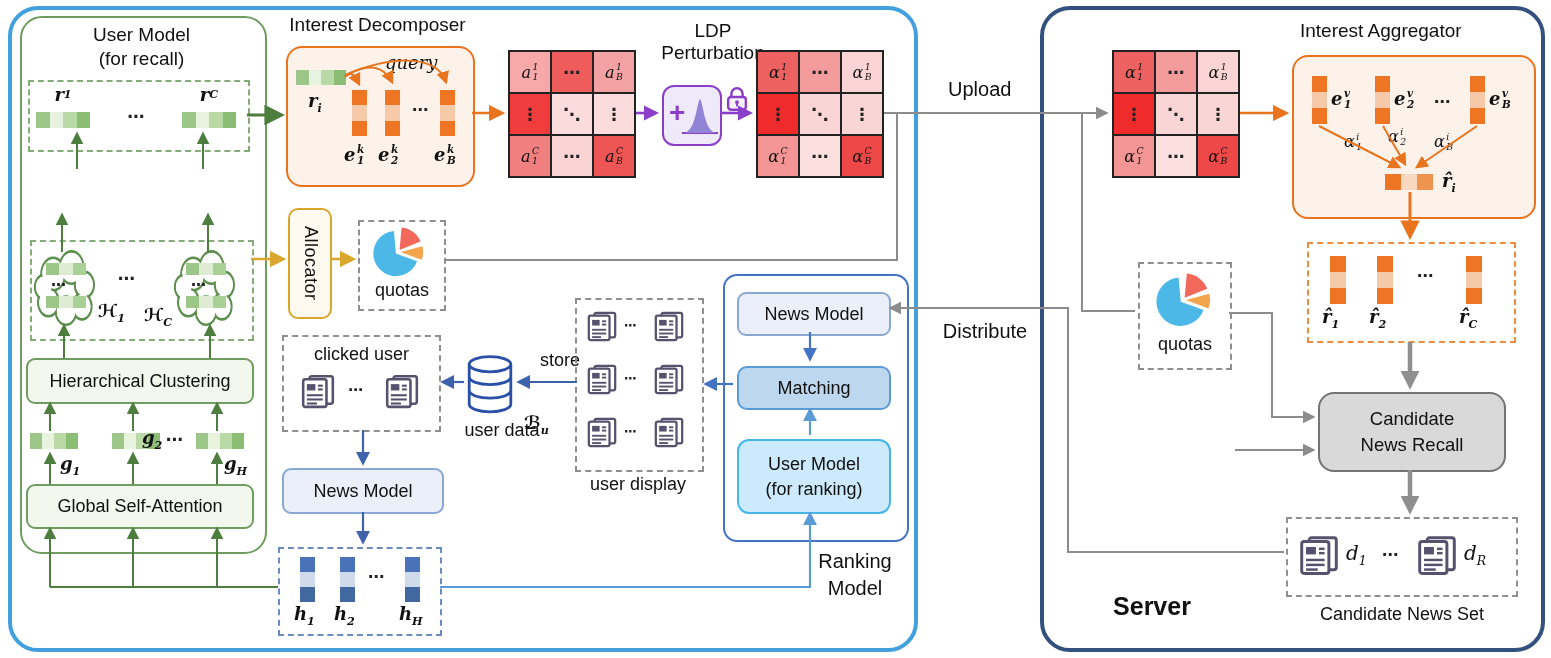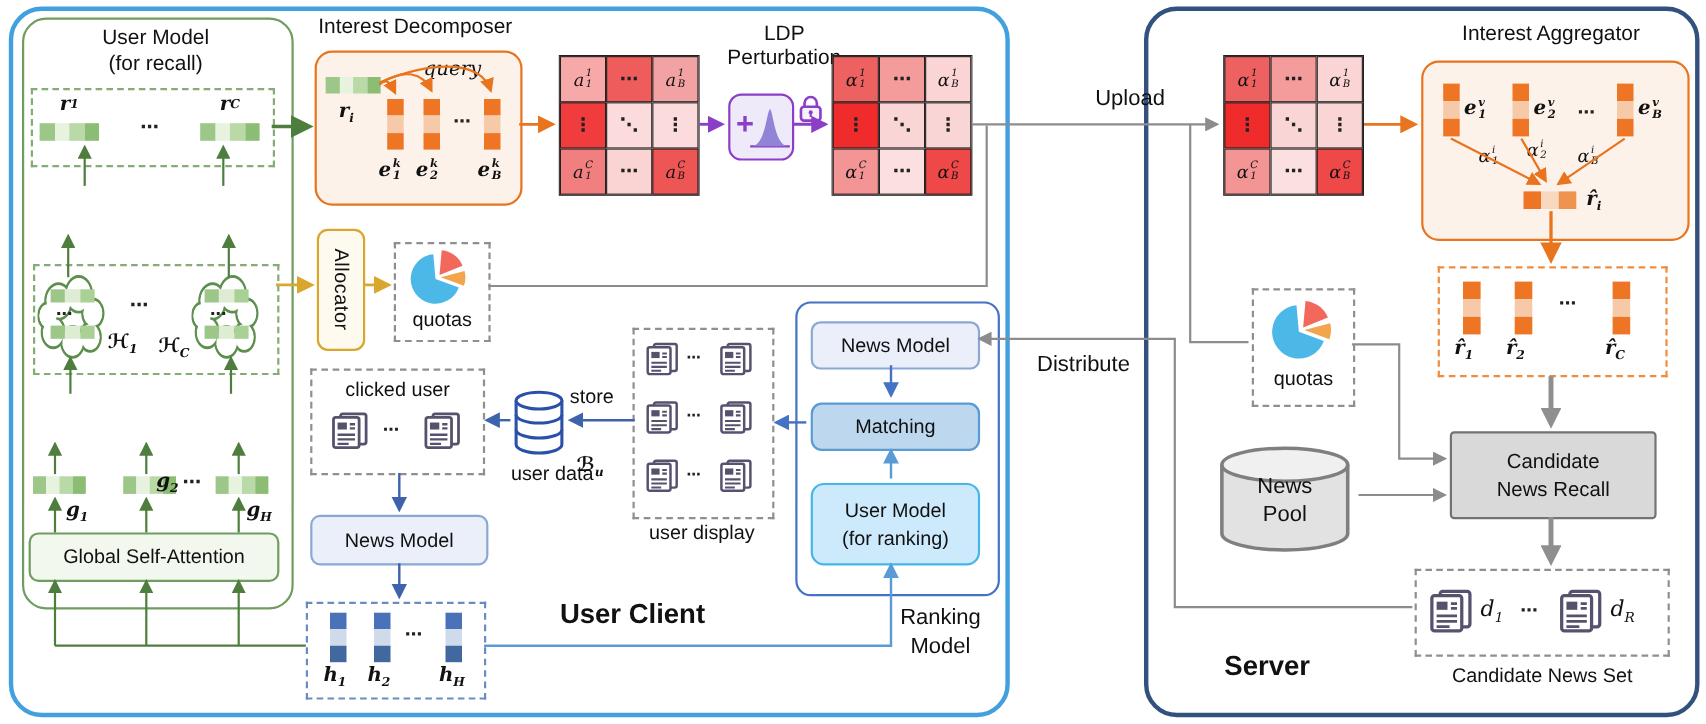--- a/index.html
+++ b/index.html
@@ -13,21 +13,21 @@
   .green-cont{border:2px solid #6f9c5f;border-radius:22px;background:#fff;}
   .gpill{background:#f3f8ef;border:2px solid #6f9c5f;border-radius:9px;font-size:18px;}
   .bluebox{background:#eaeff9;border:2px solid #8aa8d4;border-radius:9px;font-size:18px;}
   .rank-cont{border:2.5px solid #4472c4;border-radius:14px;background:#fff;}
   .match-box{background:#bdd7ee;border:2px solid #5b9bd5;border-radius:10px;font-size:18px;}
   .um4r-box{background:#cdeafc;border:2px solid #45b6e8;border-radius:12px;font-size:18px;line-height:1.35;}
   .orange-box{background:#fdf2ea;border:2.5px solid #e8741e;border-radius:16px;}
   .ldp-box{background:#efeaf9;border:2.5px solid #8b3fc9;border-radius:12px;}
   .alloc-box{background:#fefaf0;border:2.5px solid #d9a62e;border-radius:10px;
              writing-mode:vertical-rl;font-size:18px;letter-spacing:.5px;}
-  .cnr-box{background:#d9d9d9;border:2px solid #737373;border-radius:4px;font-size:18.5px;line-height:1.4;}
+  .cnr-box{background:#d9d9d9;border:2px solid #737373;border-radius:16px;font-size:18.5px;line-height:1.4;}
   .dash-gray{border:2px dashed #8f8f8f;}
   .dash-green{border:2px dashed #85ab76;}
   .dash-blue{border:2px dashed #6b8cbf;}
   .dash-orange{border:2px dashed #ef8d3f;}
   .t19{font-size:19px;} .t18{font-size:18px;} .t20{font-size:20px;}
   .bold25{font-size:25px;font-weight:bold;}
   .lbl2{font-size:20px;line-height:1.35;}
   
   .m{font-family:"DejaVu Serif",serif;font-style:italic;font-weight:bold;}
   .m sub{font-size:0.62em;}
@@ -112,21 +112,20 @@
         <rect x="5.5" y="14" width="19" height="13.5" rx="3" fill="#f6f2fc" stroke="#8b3fc9" stroke-width="2.6"></rect>
         <circle cx="15" cy="19.5" r="2" fill="#8b3fc9"></circle>
           <rect x="14" y="19.5" width="2" height="4.5" fill="#8b3fc9"></rect>
       </g>
     </defs>
   </svg>
 
   <div class="abs client-border" style="left:8px;top:6px;width:902px;height:638px;"></div>
   <div class="abs server-border" style="left:1040px;top:6px;width:497px;height:638px;"></div>
 
-  <div class="abs bold25" style="left:495px;top:544px;width:160px;text-align:center;">User Client</div>
   <div class="abs bold25" style="left:1090px;top:592px;width:124px;text-align:center;">Server</div>
 
   <div class="abs green-cont" style="left:20px;top:16px;width:243px;height:534px;"></div>
   <div class="abs t19" style="left:20px;top:24px;width:243px;text-align:center;">User Model</div>
   <div class="abs t19" style="left:20px;top:48px;width:243px;text-align:center;">(for recall)</div>
 
   <div class="abs dash-green" style="left:28px;top:80px;width:218px;height:68px;"></div>
   <div class="abs m t18 ctr" style="left:40px;top:84px;width:46px;">
       <span>r</span>
       <sub>1</sub>
@@ -180,20 +179,21 @@
     <div class="abs vec vrow v-cloud" style="left:12px;top:50px;width:40px;height:12px;">
         <i></i>
         <i></i>
         <i></i>
       </div>
   </div>
   <div class="abs dots" style="left:118px;top:268px;font-size:17px;">⋯</div>
   <div class="abs m t18" style="left:98px;top:300px;"><span class="script">ℋ</span><sub>1</sub></div>
   <div class="abs m t18" style="left:144px;top:304px;"><span class="script">ℋ</span><sub>C</sub></div>
 
+  <div class="abs gpill ctr" style="left:26px;top:358px;width:224px;height:42px;">Hierarchical Clustering</div>
 
   <div class="abs vec vrow v-green" style="left:30px;top:433px;width:48px;height:16px;">
       <i></i>
       <i></i>
       <i></i>
       <i></i>
     </div>
   <div class="abs vec vrow v-green" style="left:112px;top:433px;width:48px;height:16px;">
       <i></i>
       <i></i>
@@ -386,21 +386,21 @@
         <svg class="ic" viewBox="0 0 34 34">
           <use href="#news"></use>
         </svg>
       </div>
   </div>
   <div class="abs" style="left:466px;top:350px;width:48px;height:70px;color:#2b50a8;">
     <svg class="ic" viewBox="0 0 60 76">
         <use href="#db"></use>
       </svg>
   </div>
-  <div class="abs t18" style="left:518px;top:350px;">store</div>
+  <div class="abs t18" style="left:540px;top:350px;">store</div>
   <div class="abs m t18" style="left:524px;top:412px;"><span class="script">ℬ</span><sub>u</sub></div>
   <div class="abs t18" style="left:446px;top:420px;width:112px;text-align:center;">user data</div>
 
   <div class="abs dash-gray" style="left:575px;top:298px;width:125px;height:170px;">
     <div class="abs" style="left:9px;top:9px;width:32px;height:34px;color:#56526e;">
         <svg class="ic" viewBox="0 0 34 34">
           <use href="#news"></use>
         </svg>
       </div>
     <div class="abs dots" style="left:47px;top:18px;font-size:13px;">⋯</div>
@@ -465,21 +465,21 @@
           <div>User Model</div>
           <div>(for ranking)</div>
         </div>
     </div>
   </div>
   <div class="abs lbl2" style="left:795px;top:548px;width:120px;text-align:center;">
     <div>Ranking</div>
     <div>Model</div>
   </div>
 
-  <div class="abs t20" style="left:969px;top:78px;width:90px;text-align:right;">Upload</div>
+  <div class="abs t20" style="left:948px;top:78px;width:90px;text-align:left;">Upload</div>
   <div class="abs t20" style="left:925px;top:320px;width:120px;text-align:center;">Distribute</div>
 
   <div class="abs matrix" style="left:1112px;top:50px;">
     <div class="cell" style="background: rgb(238, 97, 97);">
         <span class="m2 reg">
           <span>α</span>
           <span class="ss">
             <span>1</span>
             <span>1</span>
           </span>
@@ -512,21 +512,21 @@
         <span class="m2 reg">
           <span>α</span>
           <span class="ss">
             <span>C</span>
             <span>B</span>
           </span>
         </span>
       </div>
   </div>
 
-  <div class="abs t19" style="left:1300px;top:20px;width:220px;text-align:center;">Interest Aggregator</div>
+  <div class="abs t19" style="left:1300px;top:20px;width:220px;">Interest Aggregator</div>
   <div class="abs orange-box" style="left:1292px;top:55px;width:240px;height:160px;"></div>
   <div class="abs vec vcol v-or" style="left:1312px;top:76px;width:15px;height:48px;">
       <i></i>
       <i></i>
       <i></i>
     </div>
   <div class="abs m2 t18" style="left:1331px;top:88px;">
       <span>e</span>
       <span class="ss">
         <span>v</span>
@@ -608,27 +608,20 @@
     <div class="abs m t18" style="left:150px;top:62px;"><span>r̂</span><sub>C</sub></div>
   </div>
 
   <div class="abs dash-gray" style="left:1138px;top:262px;width:90px;height:104px;">
     <svg class="abs" style="left:15px;top:8px;" width="56" height="56" viewBox="0 0 60 60">
         <use href="#pie"></use>
       </svg>
     <div class="abs t18" style="left:0;top:70px;width:90px;text-align:center;">quotas</div>
   </div>
 
-  <div class="abs" style="left:1103px;top:405px;width:130px;height:100px;">
-    <svg class="ic" viewBox="0 0 100 80" preserveAspectRatio="none">
-        <use href="#pool"></use>
-      </svg>
-    <div class="abs t20" style="left:0;top:26px;width:130px;text-align:center;">News</div>
-    <div class="abs t20" style="left:0;top:52px;width:130px;text-align:center;">Pool</div>
-  </div>
 
   <div class="abs cnr-box ctr" style="left:1318px;top:392px;width:184px;height:76px;">
     <div>
         <div>Candidate</div>
         <div>News Recall</div>
       </div>
   </div>
 
   <div class="abs dash-gray" style="left:1286px;top:517px;width:228px;height:76px;">
     <div class="abs" style="left:10px;top:14px;width:42px;height:44px;color:#56526e;">

